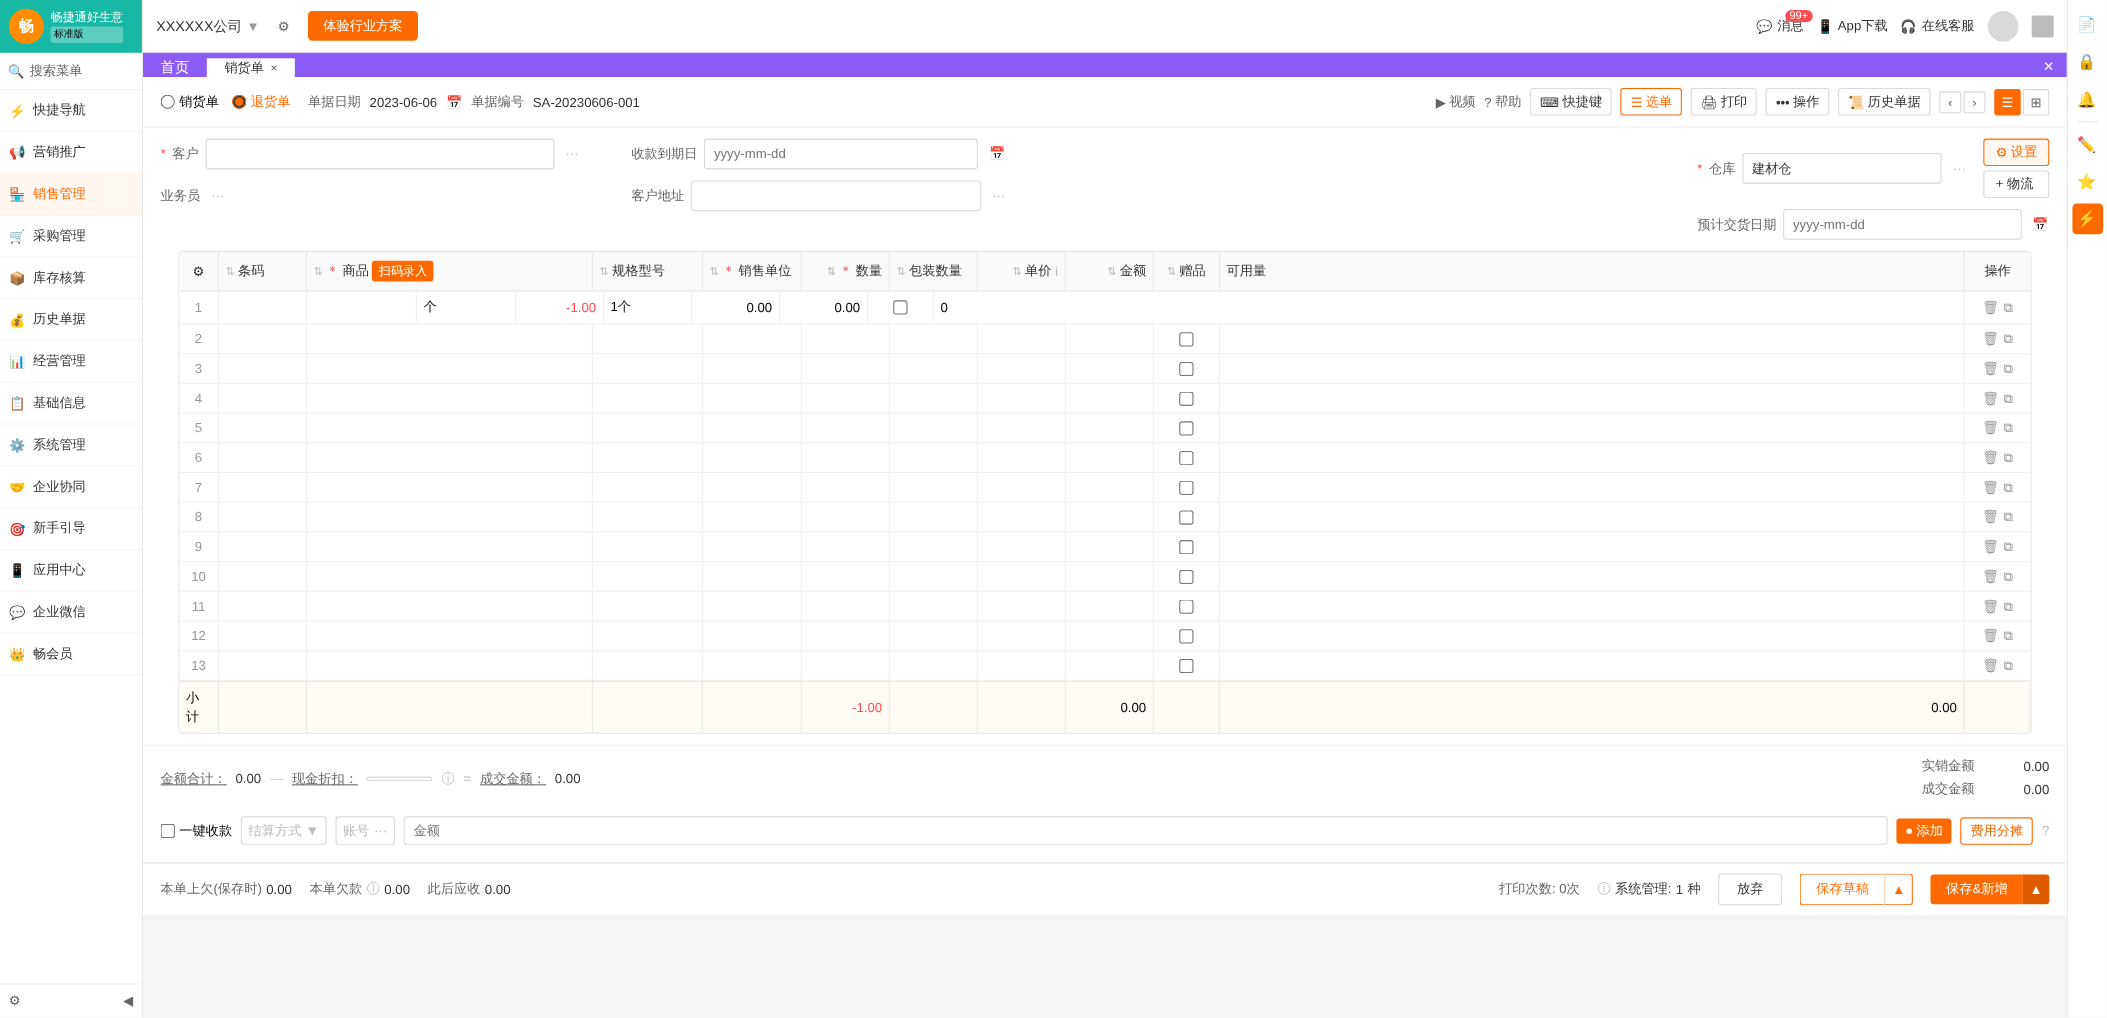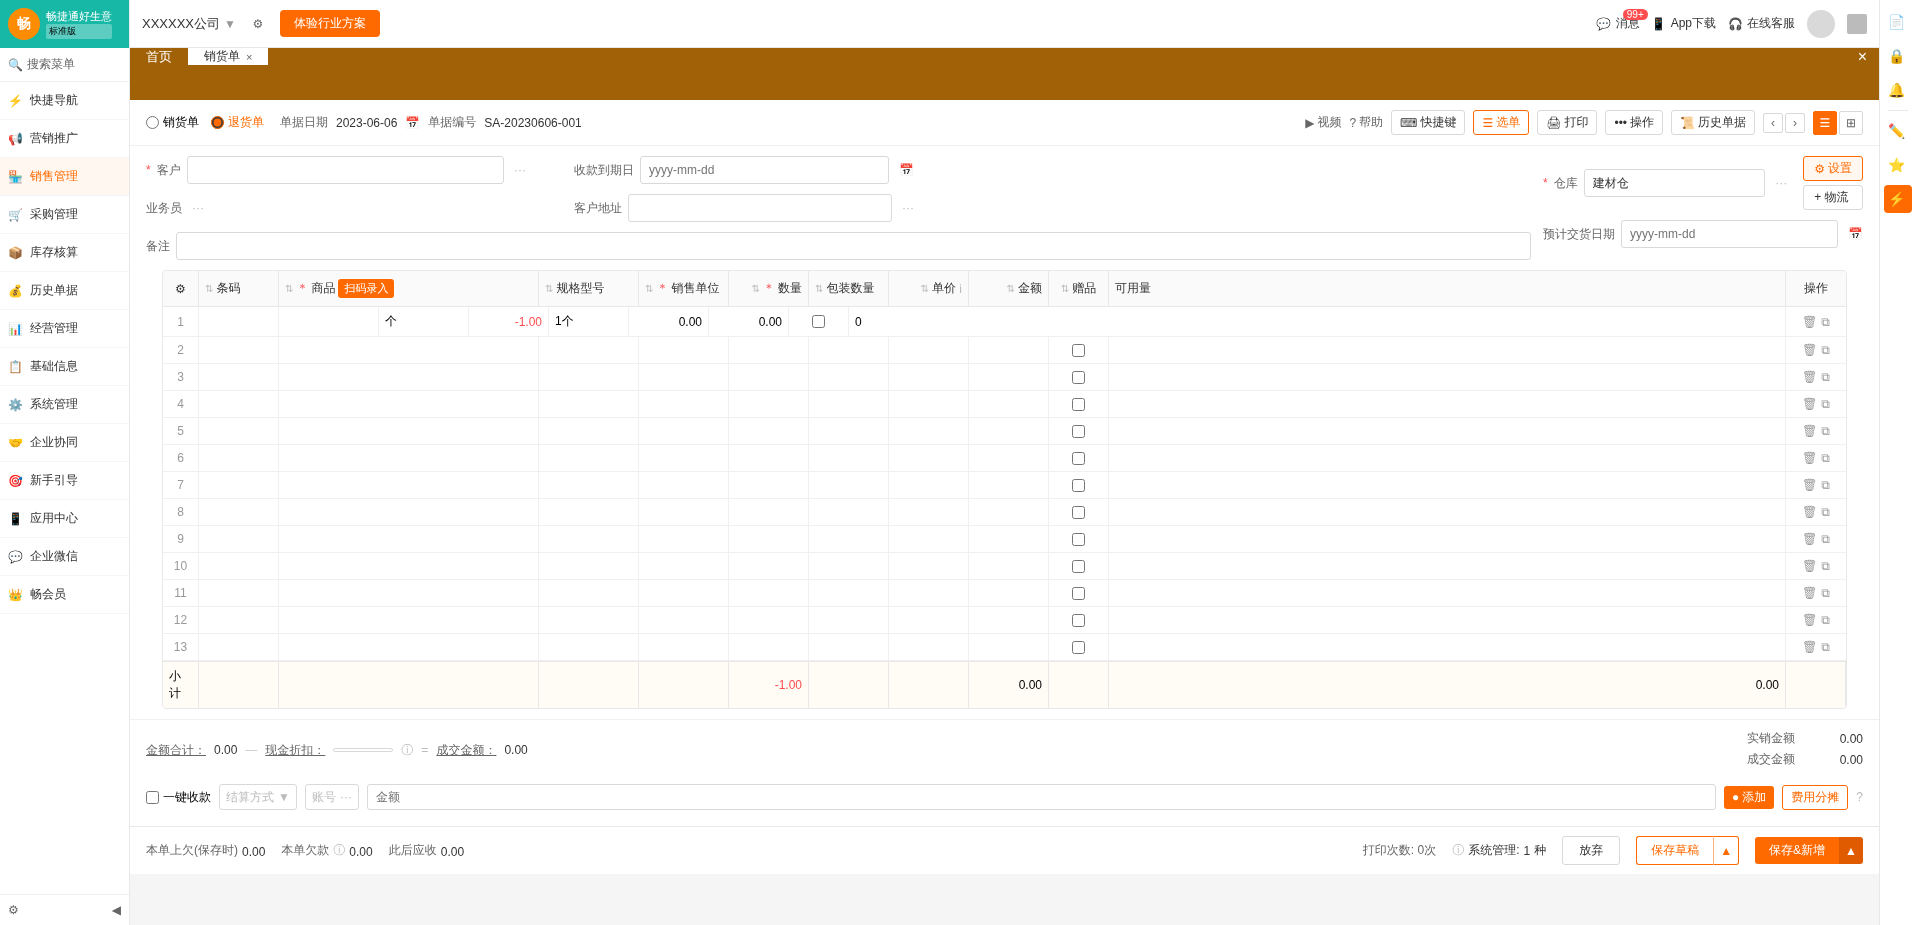--- a/index.html
+++ b/index.html
@@ -26,21 +26,21 @@
     .topbar-company { display: flex; align-items: center; gap: 4px; font-size: 13px; color: #333; }
     .topbar-gear { width: 28px; height: 28px; display: flex; align-items: center; justify-content: center; cursor: pointer; color: #666; }
     .topbar-trial-btn { background: #ff6a00; color: #fff; border: none; border-radius: 4px; padding: 5px 14px; cursor: pointer; font-size: 12px; }
     .topbar-spacer { flex: 1; }
     .topbar-right { display: flex; align-items: center; gap: 12px; }
     .topbar-msg { display: flex; align-items: center; gap: 4px; color: #333; cursor: pointer; position: relative; font-size: 12px; }
     .badge { background: #ff4d4f; color: #fff; border-radius: 10px; font-size: 10px; padding: 0 4px; min-width: 18px; text-align: center; position: absolute; top: -6px; right: -8px; }
     .topbar-avatar { width: 28px; height: 28px; background: #d9d9d9; border-radius: 50%; }
 
     
-    .tabbar { height: 52px; background: #a16207; display: flex; align-items: flex-start; flex-shrink: 0; }
+    .tabbar { height: 22px; background: #8b5cf6; display: flex; align-items: flex-end; flex-shrink: 0; }
     .tab-home { padding: 0 16px; display: flex; align-items: center; color: #fff; cursor: pointer; font-size: 13px; }
     .tab-active { background: #fff; color: #333; padding: 0 16px; display: flex; align-items: center; gap: 6px; cursor: pointer; font-size: 13px; }
     .tab-close { color: #666; font-size: 11px; cursor: pointer; }
     .tab-spacer { flex: 1; }
     .tab-close-all { padding: 0 12px; display: flex; align-items: center; color: #fff; cursor: pointer; font-size: 16px; }
 
     
     .content { flex: 1; overflow: auto; background: #f5f5f5; padding: 0; }
     .form-container { background: #fff; margin: 0; }
 
@@ -105,21 +105,21 @@
     .footer-separator { color: #d9d9d9; }
     .payment-row { display: flex; align-items: center; gap: 8px; padding: 6px 0; }
     .checkbox-label { display: flex; align-items: center; gap: 4px; cursor: pointer; }
     .select-like { height: 26px; border: 1px solid #d9d9d9; border-radius: 3px; padding: 0 6px; font-size: 12px; color: #333; background: #fff; cursor: pointer; display: flex; align-items: center; gap: 4px; }
     .add-btn { background: #ff6a00; color: #fff; border: none; border-radius: 3px; padding: 3px 8px; cursor: pointer; font-size: 12px; display: flex; align-items: center; gap: 3px; }
     .expense-btn { border: 1px solid #ff6a00; color: #ff6a00; background: #fff; border-radius: 3px; padding: 3px 8px; cursor: pointer; font-size: 12px; }
     .help-icon { color: #bbb; cursor: pointer; }
 
     
     .status-bar { height: 48px; background: #fff; border-top: 1px solid #e8e8e8; display: flex; align-items: center; padding: 0 16px; gap: 16px; flex-shrink: 0; }
-    .status-item { display: flex; align-items: flex-end; gap: 4px; color: #333; font-size: 12px; }
+    .status-item { display: flex; align-items: center; gap: 4px; color: #333; font-size: 12px; }
     .status-label { color: #666; }
     .status-spacer { flex: 1; }
     .print-info { color: #666; }
     .product-type { display: flex; align-items: center; gap: 4px; color: #333; }
     .abandon-btn { border: 1px solid #d9d9d9; background: #fff; color: #333; border-radius: 3px; padding: 5px 16px; cursor: pointer; font-size: 12px; }
     .save-draft-btn { border: 1px solid #ff6a00; background: #fff; color: #ff6a00; border-radius: 3px; padding: 5px 14px; cursor: pointer; font-size: 12px; display: flex; align-items: center; gap: 4px; }
     .save-new-btn { background: #ff6a00; color: #fff; border: none; border-radius: 3px; padding: 5px 14px; cursor: pointer; font-size: 12px; display: flex; align-items: center; gap: 4px; }
     .btn-group { display: flex; }
     .btn-group .save-draft-btn { border-radius: 3px 0 0 3px; border-right: none; }
     .btn-group .save-draft-chevron { border: 1px solid #ff6a00; border-left: 1px solid #ffb380; background: #fff; color: #ff6a00; border-radius: 0 3px 3px 0; padding: 5px 6px; cursor: pointer; display: flex; align-items: center; }
@@ -335,24 +335,20 @@
             <div class="form-field" style="max-width:380px;">
               <span class="form-field-label">业务员</span>
               <span class="field-dots">···</span>
             </div>
             <div class="form-field" style="max-width:340px; margin-left:40px;">
               <span class="form-field-label">客户地址</span>
               <input class="form-input" style="flex: 1 1 0%;">
               <span class="field-dots">···</span>
             </div>
           </div>
-          <div class="remark-row">
-            <span class="remark-label">备注</span>
-            <input class="form-input" style="width: 400px;">
-          </div>
         </div>
 
         <div style="min-width:320px; display:flex; flex-direction:column; gap:10px;">
           <div class="form-row">
             <div class="form-field" style="flex:1;">
               <span style="color:#ff4d4f;">*</span>
               <span class="form-field-label">仓库</span>
               <input class="form-input" style="flex: 1 1 0%;" value="建材仓">
               <span class="field-dots">···</span>
             </div>

